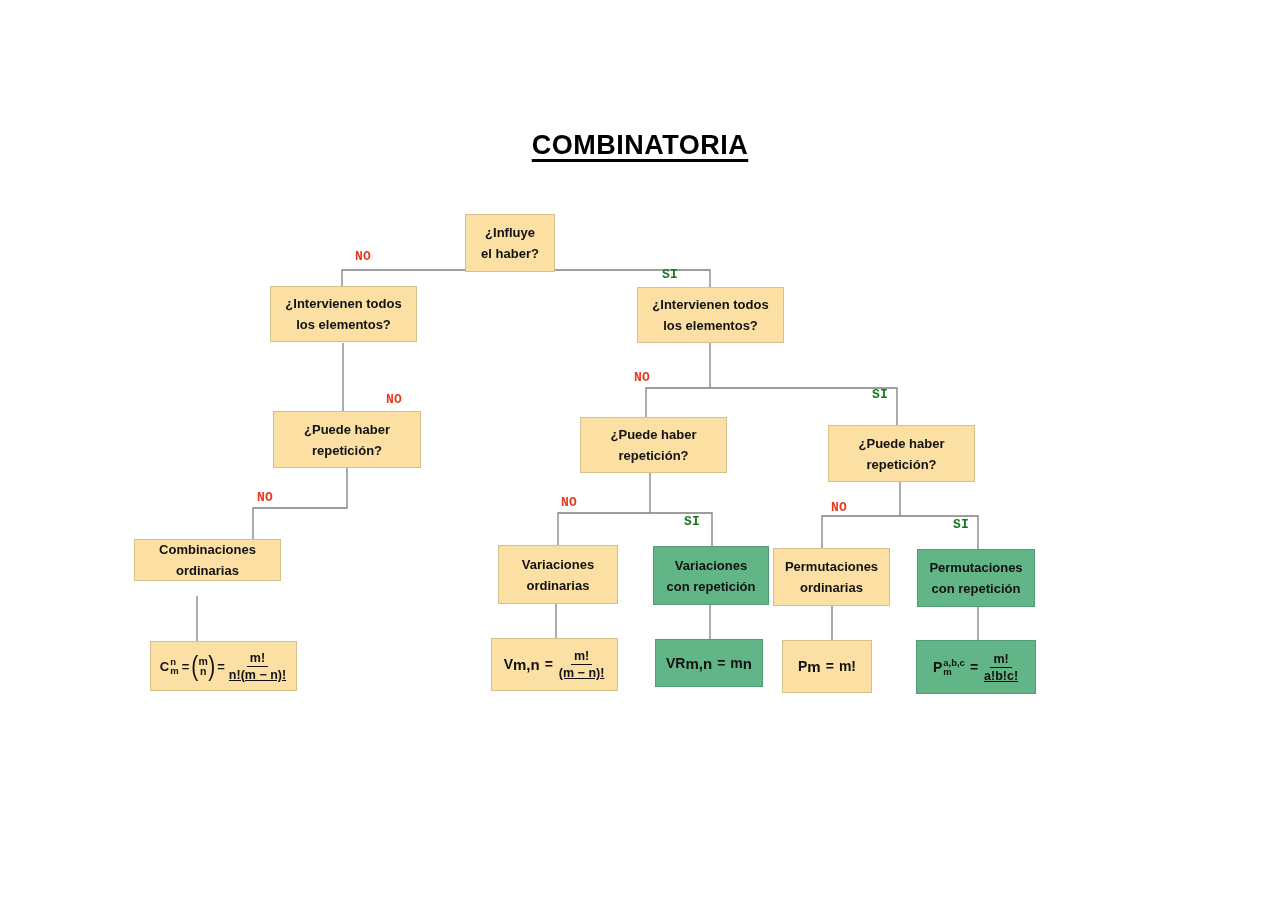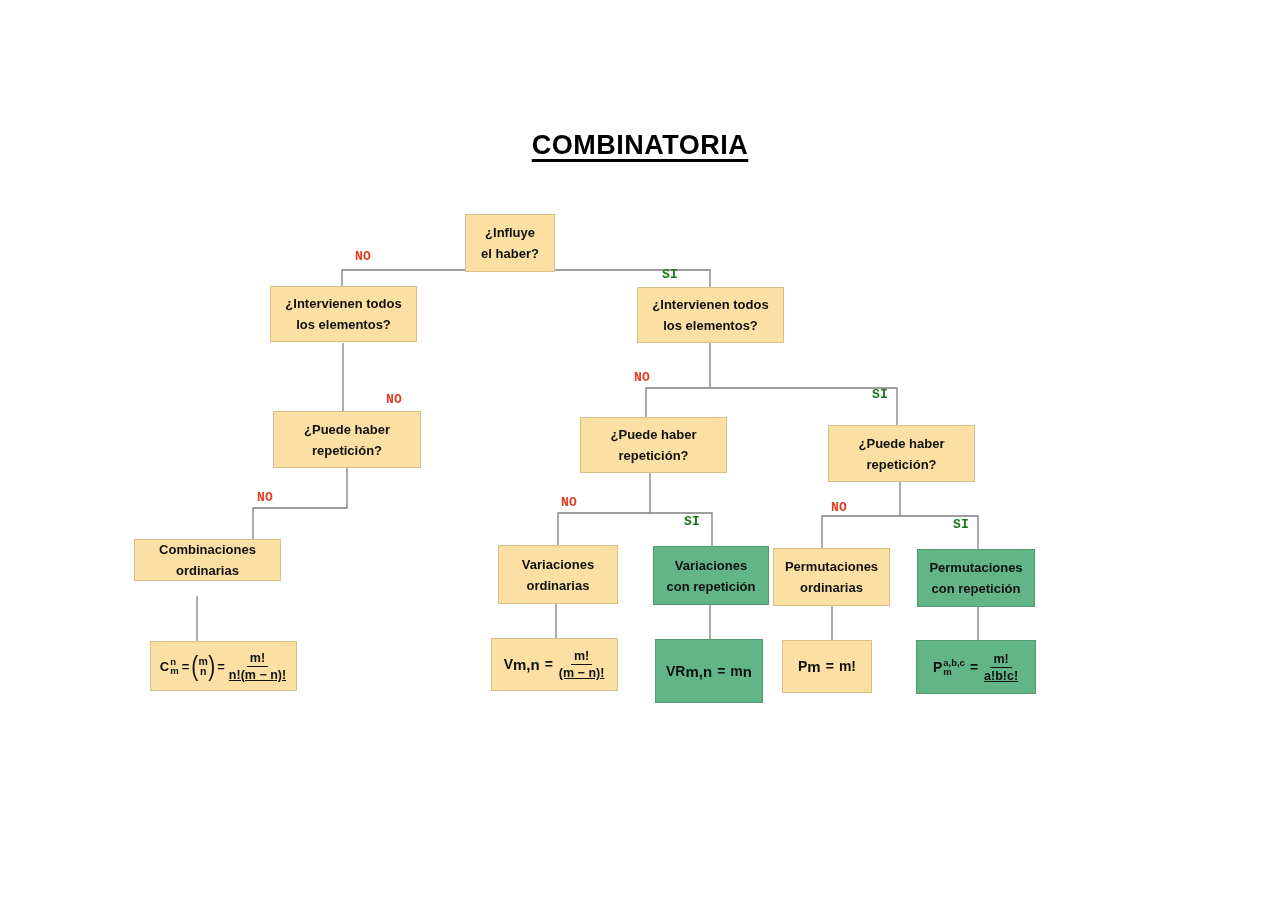--- a/index.html
+++ b/index.html
@@ -150,21 +150,21 @@
         <span>V</span>
         <sub>m,n</sub>
       </span>
     <span>=</span>
     <span class="fr">
         <span class="num">m!</span>
         <span class="den">(m − n)!</span>
       </span>
   </div>
 
-  <div class="node green formula" style="left:655px;top:639px;width:108px;height:64px">
+  <div class="node green formula" style="left:655px;top:639px;width:108px;height:48px">
     <span class="lhs">
         <span>VR</span>
         <sub>m,n</sub>
       </span>
     <span>=</span>
     <span class="lhs">
         <span>m</span>
         <sup>n</sup>
       </span>
   </div>

